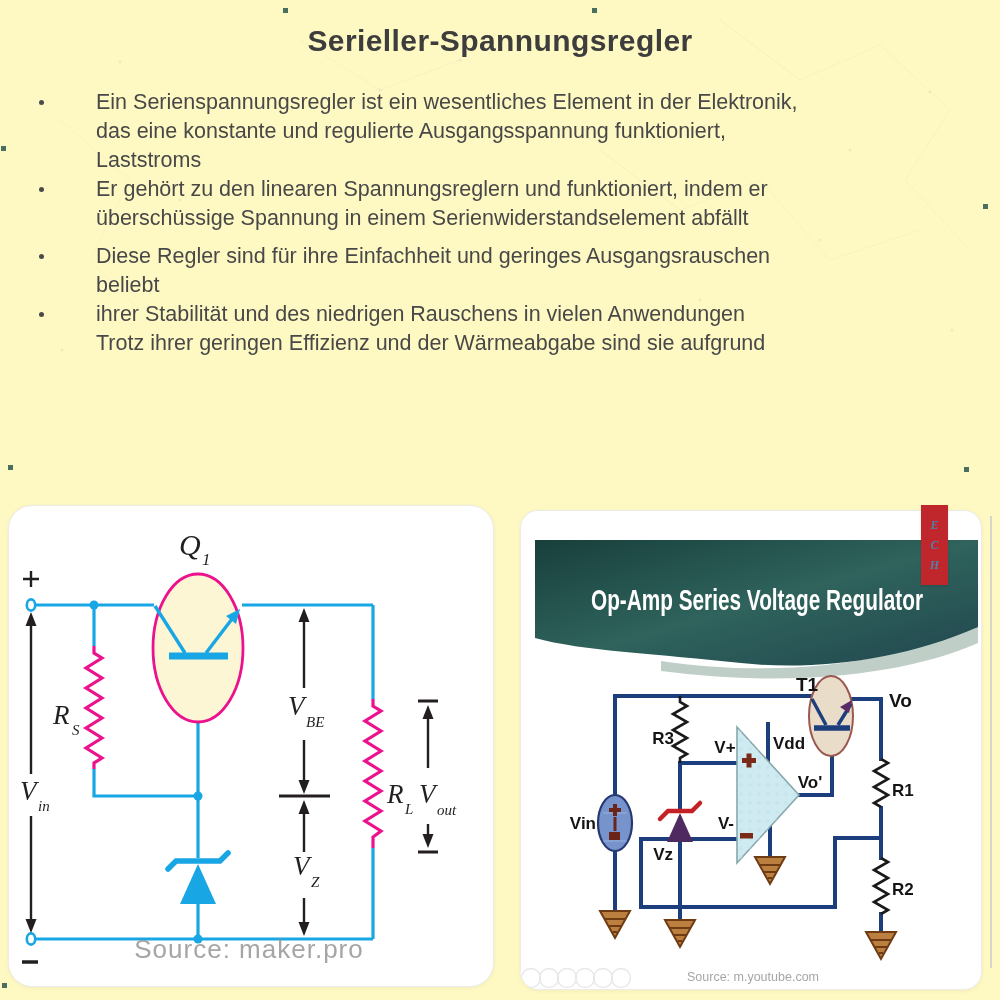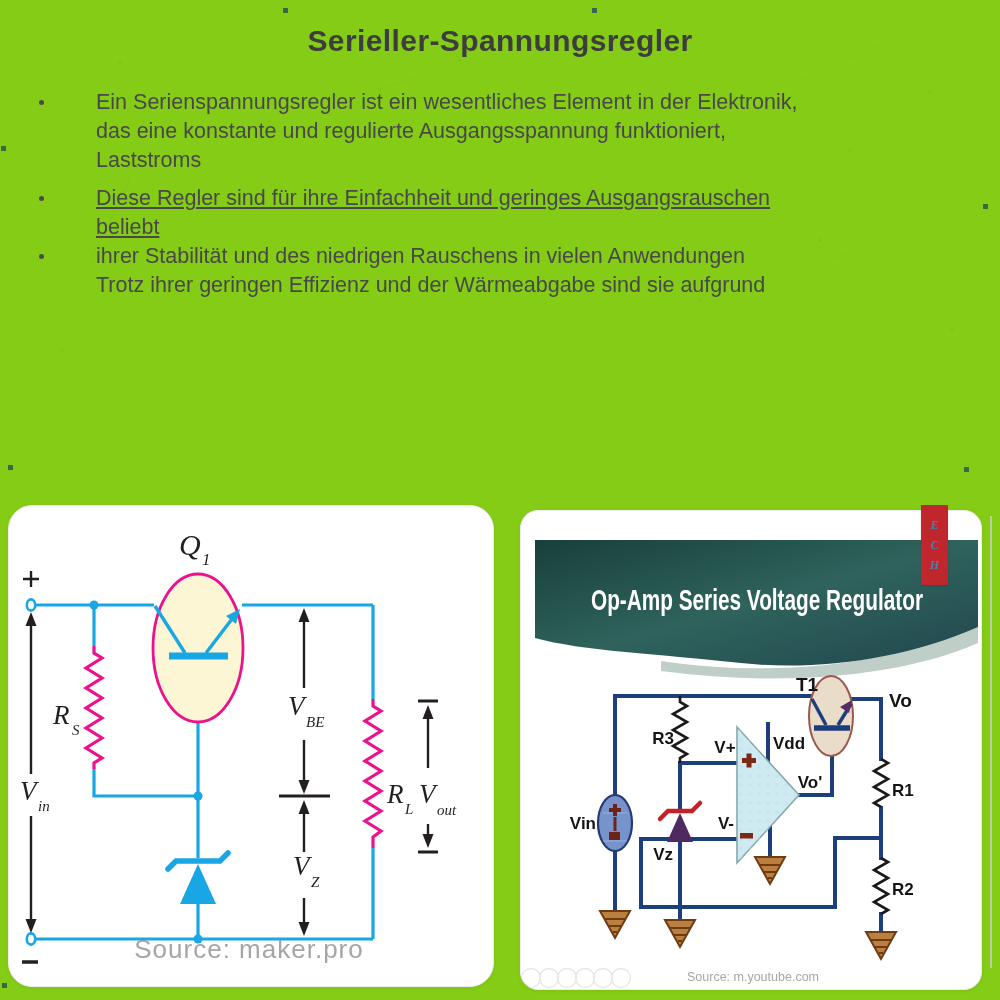--- a/index.html
+++ b/index.html
@@ -1,24 +1,24 @@
 <!DOCTYPE html>
 <html><head>
 <meta charset="utf-8">
 <style>
   html,body{margin:0;padding:0;}
   body{width:1000px;height:1000px;background:#f6f6f5;font-family:"Liberation Sans",sans-serif;overflow:hidden;}
-  #stage{position:relative;width:1000px;height:1000px;background:#84cc16;overflow:hidden;}
+  #stage{position:relative;width:1000px;height:1000px;background:#fef9c3;overflow:hidden;}
   #bg-deco{position:absolute;left:0;top:0;width:1000px;height:1000px;pointer-events:none;}
   .page-title{position:absolute;left:0;top:24px;width:1000px;text-align:center;
     font-size:30px;font-weight:600;color:#3d3d3d;letter-spacing:.4px;}
   .bullets{position:absolute;left:34px;top:88px;width:900px;color:#484848;
     font-size:21.5px;line-height:29px;font-weight:500;}
   .bullet{display:flex;align-items:flex-start;gap:41px;}
-  .bullet.gap-before{margin-top:9px;text-decoration:underline;}
+  .bullet.gap-before{margin-top:9px;}
   .dot{flex:0 0 auto;width:5px;height:5px;border-radius:50%;background:#4a4a4a;margin:12px 11px 0 5px;}
   .lines{flex:1 1 auto;}
   .card{position:absolute;background:#ffffff;border:1px solid #ececec;border-radius:24px;
     box-shadow:0 1px 4px rgba(0,0,0,.05);overflow:hidden;}
   #left-card{left:8px;top:505px;width:484px;height:480px;}
   #right-card{left:520px;top:510px;width:460px;height:478px;border-radius:18px;}
   #ech-tab{position:absolute;left:921px;top:505px;width:27px;height:80px;background:#c0272d;
     display:flex;flex-direction:column;align-items:center;justify-content:center;gap:3px;z-index:5;
     box-shadow:0 1px 2px rgba(0,0,0,.15);}
   #ech-tab span{font-family:"Liberation Serif",serif;font-style:italic;font-weight:bold;
@@ -68,20 +68,27 @@
 
   <div class="bullets">
     <div class="bullet">
       <span class="dot"></span>
       <div class="lines">
         <div>Ein Serienspannungsregler ist ein wesentliches Element in der Elektronik,</div>
         <div>das eine konstante und regulierte Ausgangsspannung funktioniert,</div>
         <div>Laststroms</div>
       </div>
     </div>
+    <div class="bullet">
+      <span class="dot"></span>
+      <div class="lines">
+        <div>Er gehört zu den linearen Spannungsreglern und funktioniert, indem er</div>
+        <div>überschüssige Spannung in einem Serienwiderstandselement abfällt</div>
+      </div>
+    </div>
     <div class="bullet gap-before">
       <span class="dot"></span>
       <div class="lines">
         <div>Diese Regler sind für ihre Einfachheit und geringes Ausgangsrauschen</div>
         <div>beliebt</div>
       </div>
     </div>
     <div class="bullet">
       <span class="dot"></span>
       <div class="lines">

